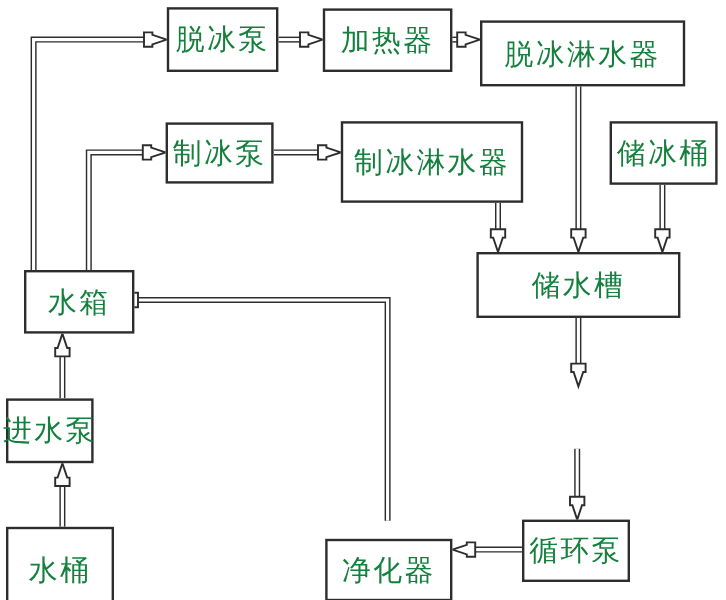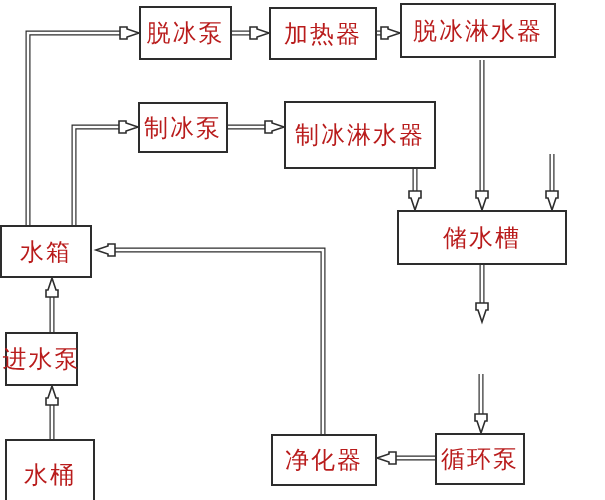--- a/index.html
+++ b/index.html
@@ -43,21 +43,21 @@
   .node {
     position: absolute;
     box-sizing: border-box;
     background: #ffffff;
     border: 2px solid #2d2d2d;
     display: flex;
     align-items: center;
     justify-content: center;
     font-size: 24px;
     letter-spacing: 2px;
-    color: #b91c1c;
+    color: #15803d;
     white-space: nowrap;
   }
 </style>
 </head>
 <body>
 
 <div class="stage">
 
   <svg class="wires" viewBox="0 0 605 500">
 
@@ -148,51 +148,54 @@
   </svg>
 
   <div class="node" style="left:139px; top:6px;   width:93px;  height:54px">
     <span>脱冰泵</span>
   </div>
 
   <div class="node" style="left:269px; top:7px;   width:108px;  height:53px">
     <span>加热器</span>
   </div>
 
-  <div class="node" style="left:400px; top:3px;   width:156px; height:55px">
+  <div class="node" style="left:400px; top:17px;   width:171px; height:55px">
     <span>脱冰淋水器</span>
   </div>
 
   <div class="node" style="left:138px; top:102px; width:90px;  height:51px">
     <span>制冰泵</span>
   </div>
 
   <div class="node" style="left:284px; top:101px; width:152px; height:68px">
     <span>制冰淋水器</span>
   </div>
 
+  <div class="node" style="left:508px; top:101px; width:90px;  height:53px">
+    <span>储冰桶</span>
+  </div>
 
   <div class="node" style="left:397px; top:210px; width:170px; height:55px">
     <span>储水槽</span>
   </div>
 
-  <div class="node" style="left:0;   top:225px; width:92px;  height:53px">
+  <div class="node" style="left:20px;   top:225px; width:92px;  height:53px">
     <span>水箱</span>
   </div>
 
   <div class="node" style="left:5px;   top:332px; width:73px;  height:54px">
     <span>进水泵</span>
   </div>
 
   <div class="node" style="left:5px;   top:439px; width:90px;  height:71px">
     <span>水桶</span>
   </div>
 
 
   <div class="node" style="left:435px; top:433px; width:90px;  height:52px">
     <span>循环泵</span>
   </div>
 
-  <div class="node" style="left:271px; top:434px; width:106px; height:52px">
+  <div class="node" style="left:271px; top:449px; width:106px; height:52px">
     <span>净化器</span>
   </div>
 
 </div>
 
 </body></html>

